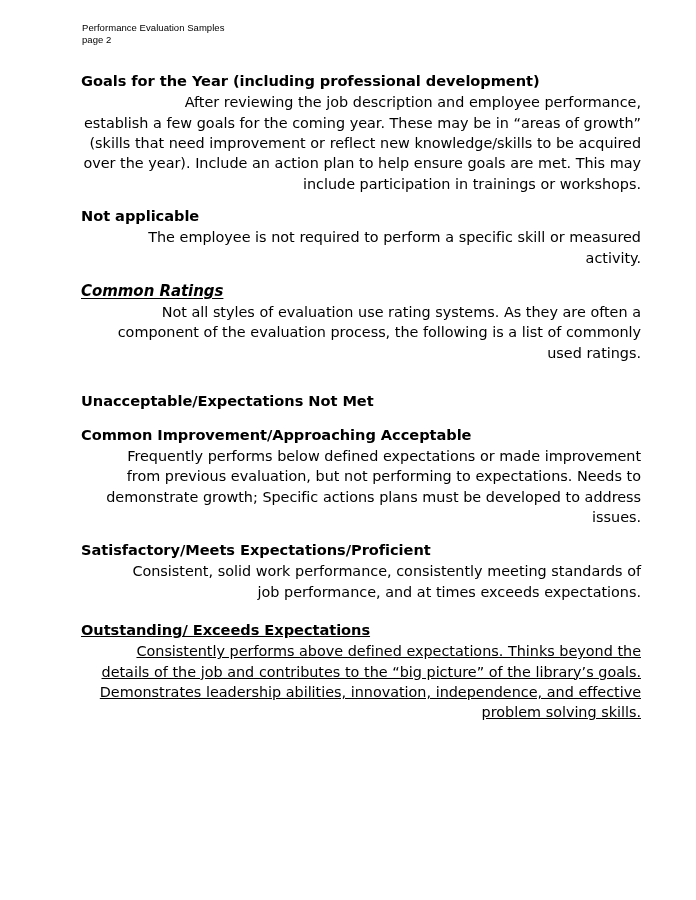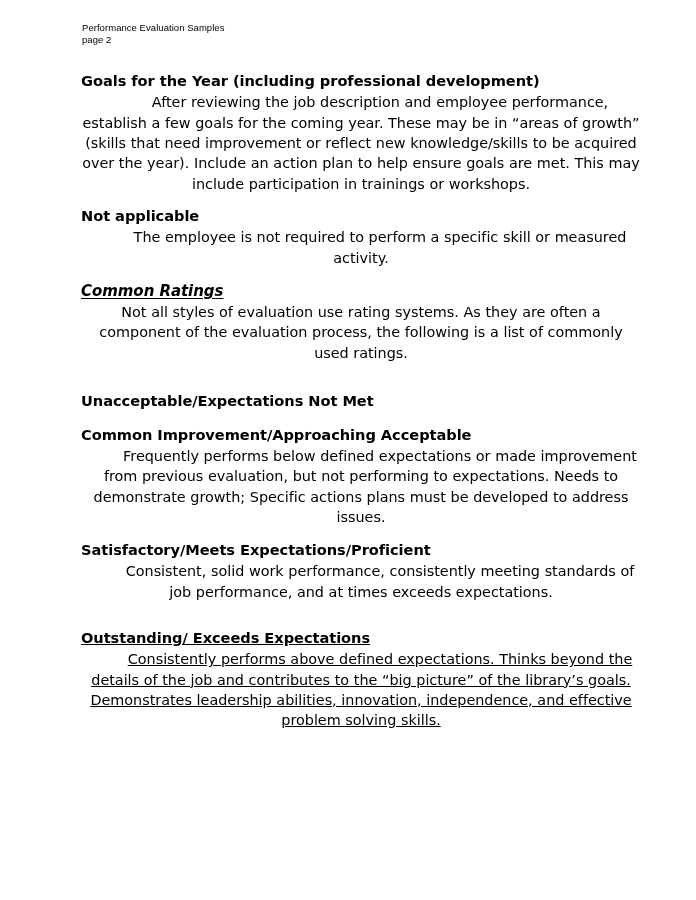--- a/index.html
+++ b/index.html
@@ -56,33 +56,33 @@
     font-size: 15px;
   }
 
   p.body {
     font-family: "DejaVu Sans", sans-serif;
     font-size: 14.4px;
     line-height: 20.4px;
     margin: 0;
     padding: 0;
     text-indent: 38px;
-    text-align: center;
+    text-align: right;
     letter-spacing: -0.02px;
     word-spacing: 0.1px;
   }
   p.body.no-indent { text-indent: 0; }
 
   
   .section.goals { margin-bottom: 12px; }
   .section.common-ratings { margin-bottom: 14px; }
   .section.not-applicable { margin-bottom: 13px; }
   .section.unacceptable { margin-bottom: 13px; margin-top: 28px; }
   .section.needs-improvement { margin-bottom: 13px; }
-  .section.satisfactory { margin-bottom: 26px; }
+  .section.satisfactory { margin-bottom: 18px; }
 </style>
 </head>
 <body>
 
 <div class="page">
   <div class="content">
 
     <div class="doc-header">
       <span class="hdr-line">Performance Evaluation Samples</span>
       <span class="hdr-line">page 2</span>

